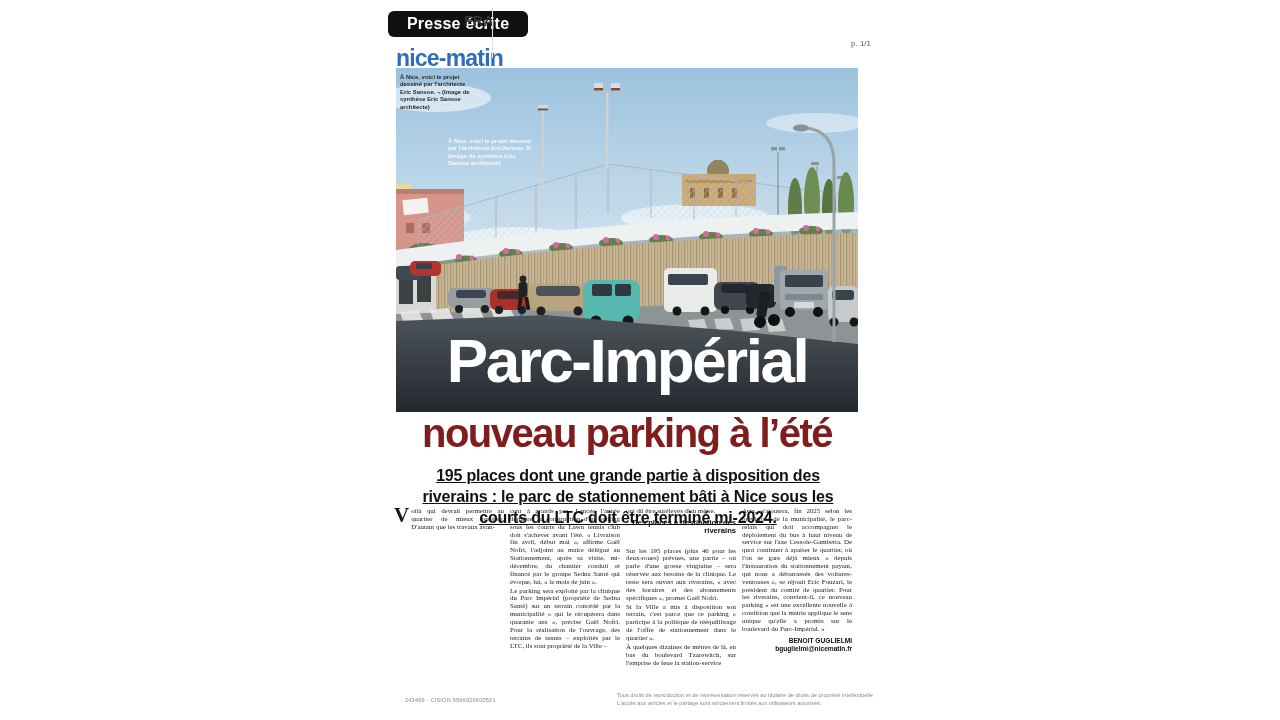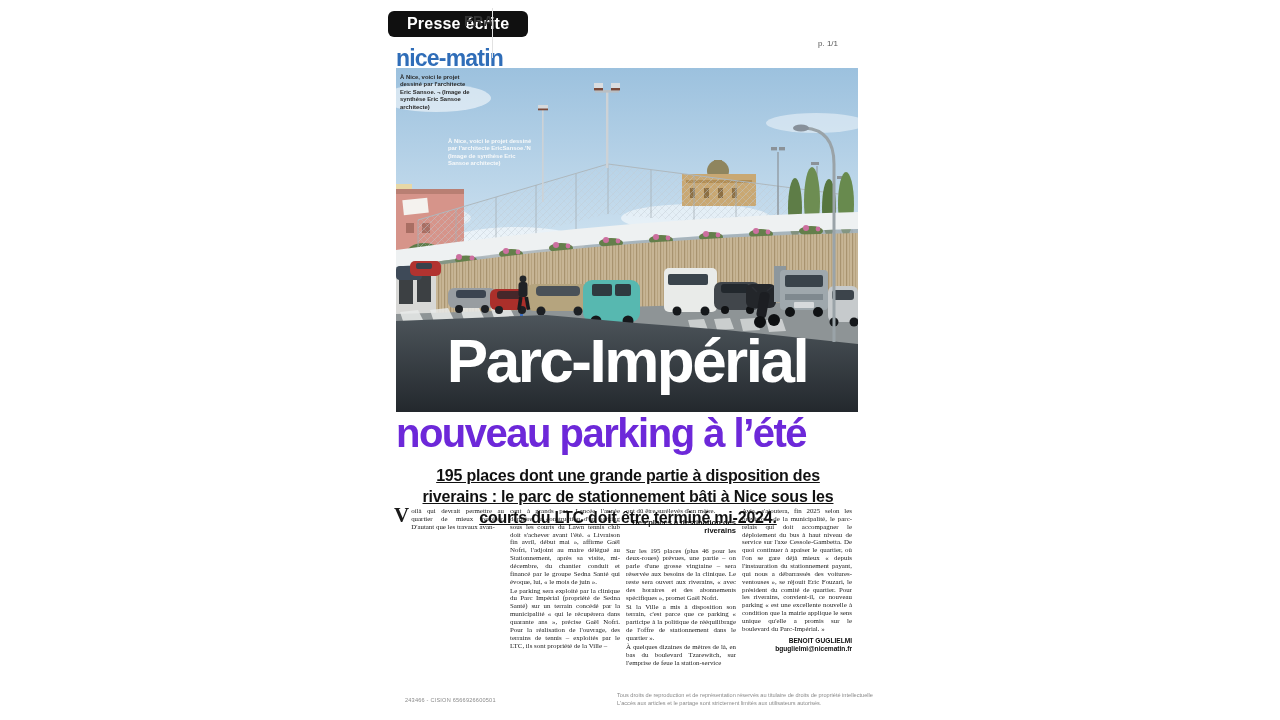--- a/index.html
+++ b/index.html
@@ -10,38 +10,38 @@
   .abs{position:absolute;}
 
   
   .badge{
     left:388px;top:11px;background:#101010;color:#fff;border-radius:6px;
     padding:4px 19px;font-size:16px;font-weight:bold;letter-spacing:.2px;
   }
   .lang{left:464px;top:13px;font-size:14px;color:#333;font-weight:bold;letter-spacing:.4px;}
   .logo{left:396px;top:30px;font-size:23px;font-weight:bold;color:#2f6db8;letter-spacing:-.8px;margin-top:15px;}
   .vdivider{left:492px;top:8px;width:1px;height:50px;background:#e2e2e2;}
-  .pageno{left:818px;top:39px;font-size:8px;color:#555;}
+  .pageno{left:851px;top:39px;font-size:8px;color:#555;}
 
   
   .photo{left:396px;top:68px;width:462px;height:344px;overflow:hidden;background:#bcd6ea;}
   .caption-dark{
     left:400px;top:74px;width:78px;font-size:5.9px;line-height:1.25;font-weight:bold;
     color:#2a2a2a;
   }
   .caption-white{
     left:448px;top:138px;width:90px;font-size:5.9px;line-height:1.25;font-weight:bold;
     color:#f7f9fa;
   }
   .headline-1{
     left:396px;top:330px;width:462px;text-align:center;color:#ffffff;
     font-size:62px;font-weight:bold;letter-spacing:-2.5px;line-height:1;
   }
   .headline-2{
-    left:396px;top:411px;width:462px;text-align:left;color:#6d28d9;
+    left:396px;top:411px;width:462px;text-align:center;color:#7f1d1d;
     font-size:40px;font-weight:bold;letter-spacing:-1.5px;line-height:1.1;
   }
   .standfirst{
     left:404px;top:466px;width:448px;text-align:center;color:#111;
     font-size:16px;font-weight:bold;line-height:1.3;letter-spacing:-.2px;text-decoration:underline;
   }
 
   
   .article{
     left:394px;top:507px;width:464px;display:flex;gap:6px;

